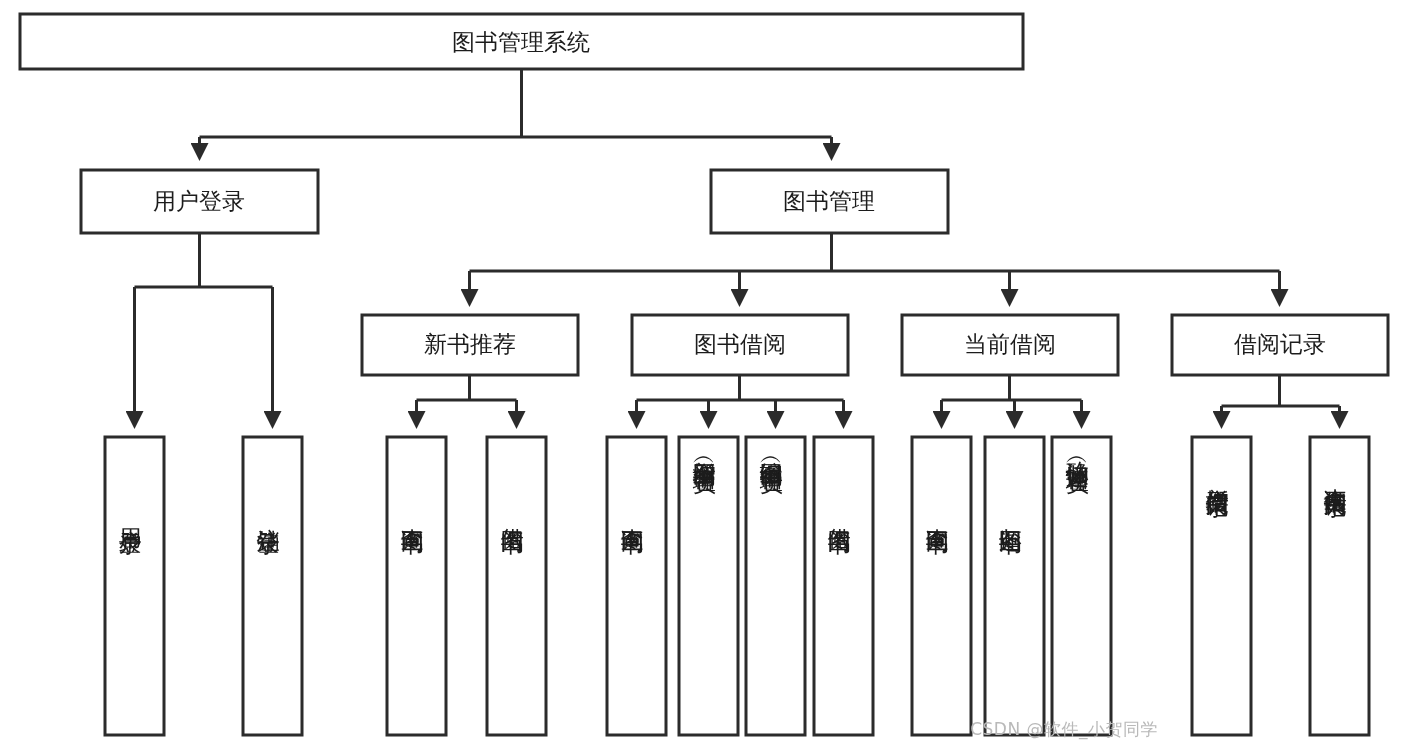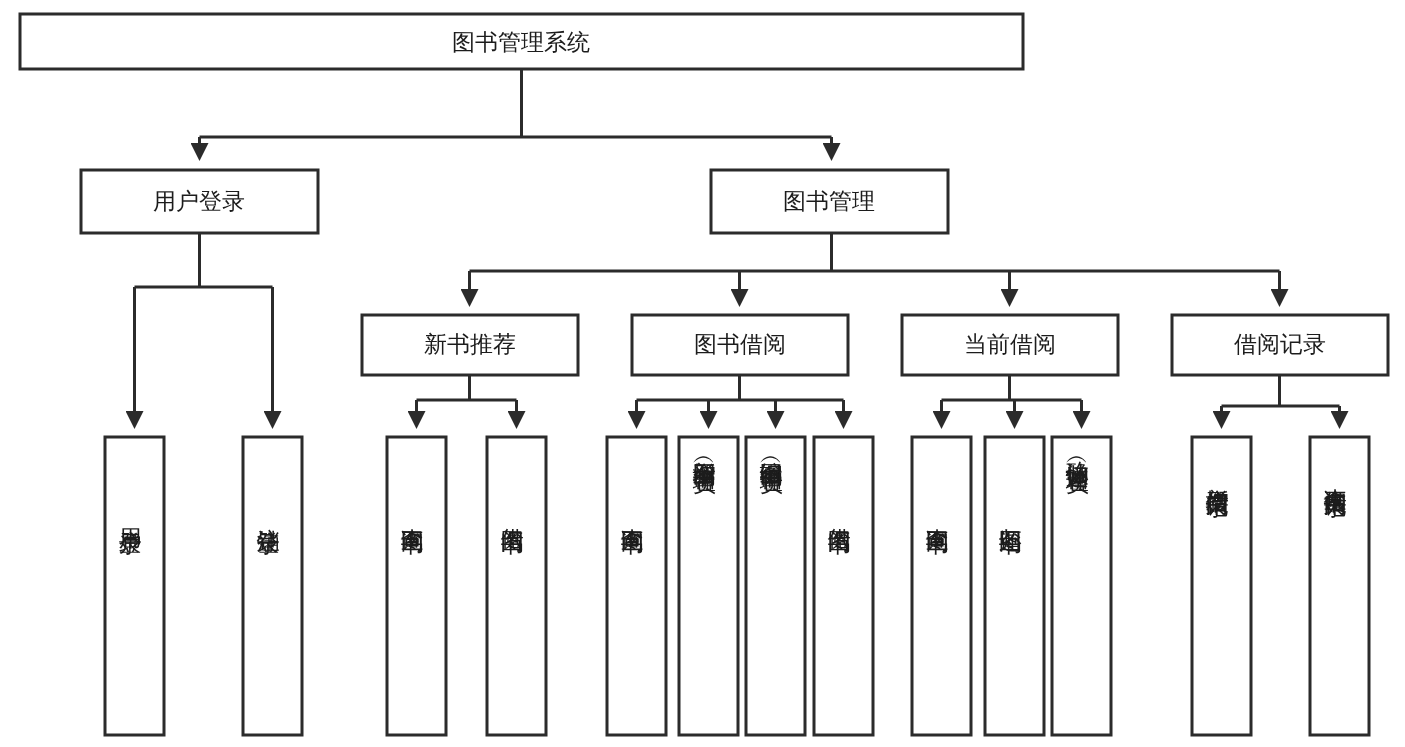--- a/index.html
+++ b/index.html
@@ -173,13 +173,14 @@
   <div class="v-label" style="left:620px;  top:510px;">查询图书</div>
   <div class="v-label" style="left:692px;  top:443px;">新增图书（管理员）</div>
   <div class="v-label" style="left:759px;  top:443px;">编辑图书（管理员）</div>
   <div class="v-label" style="left:827px;  top:510px;">借阅图书</div>
   <div class="v-label" style="left:925px;  top:510px;">查询图书</div>
   <div class="v-label" style="left:998px;  top:510px;">归还图书</div>
   <div class="v-label" style="left:1065px; top:443px;">确认归还（管理员）</div>
   <div class="v-label" style="left:1205px; top:470px;">新增借阅记录</div>
   <div class="v-label" style="left:1323px; top:470px;">查询借阅记录</div>
 
+  <div class="watermark">CSDN @软件_小贺同学</div>
 </div>
 
 </body></html>

